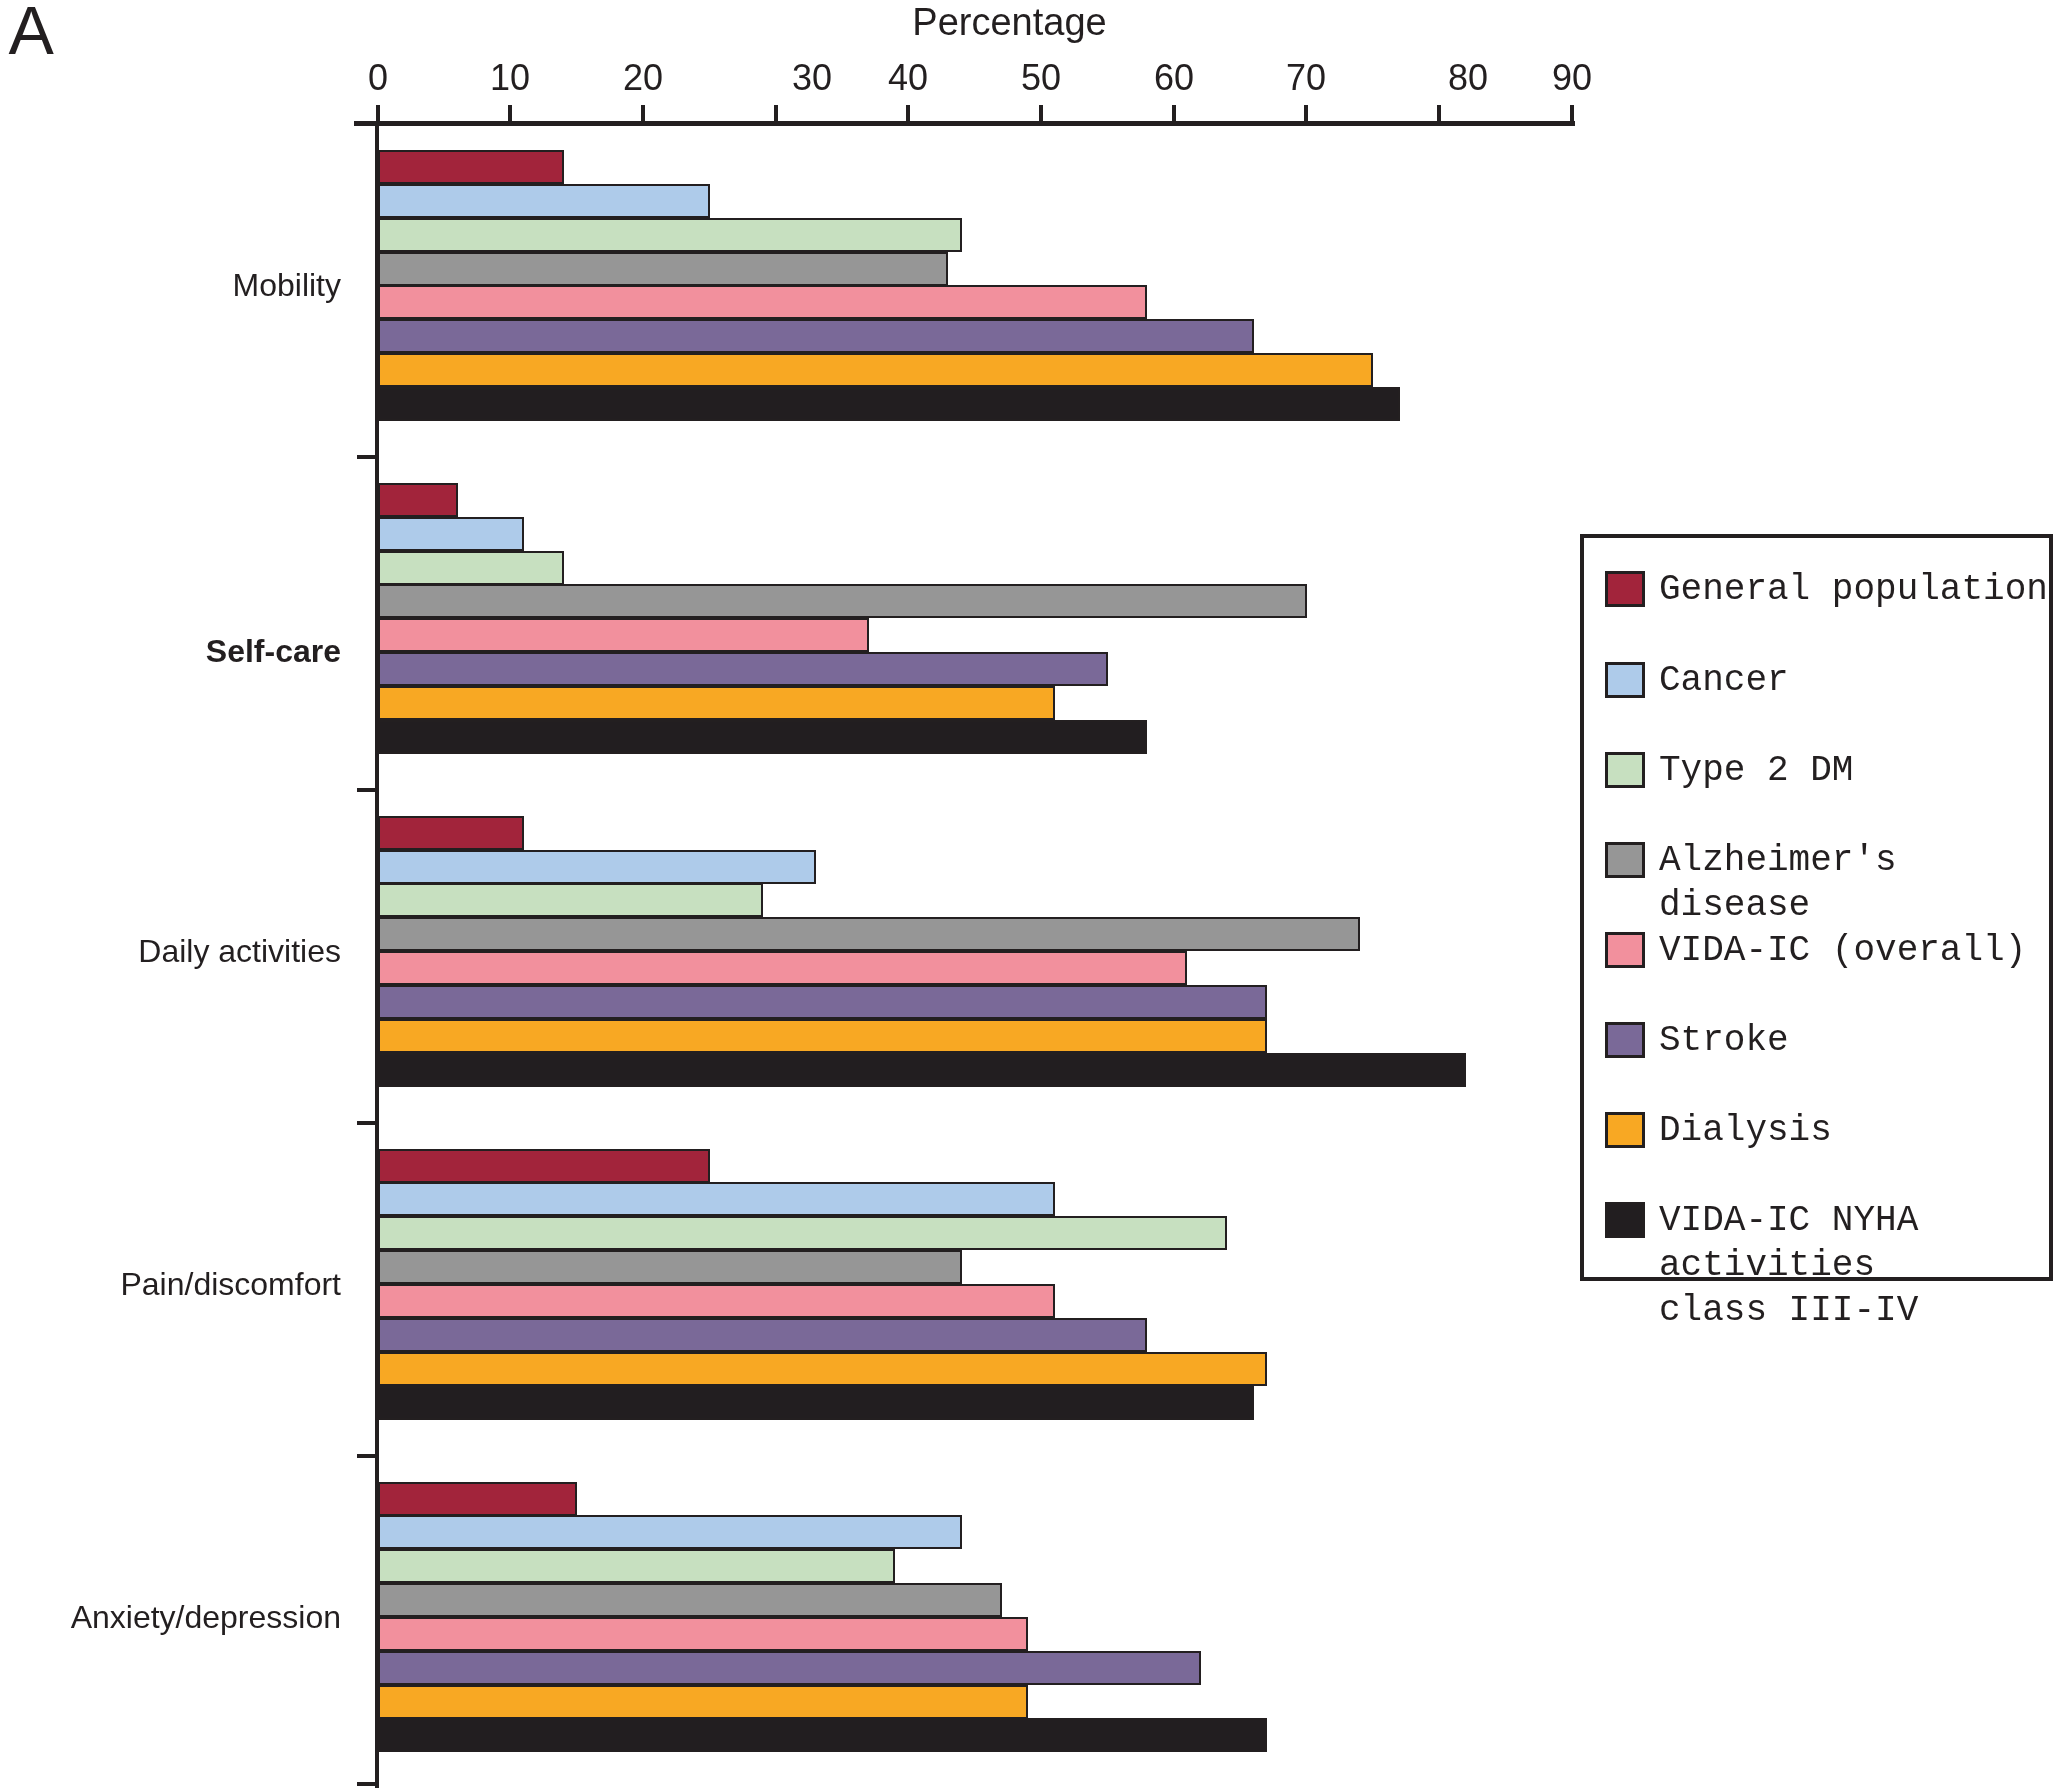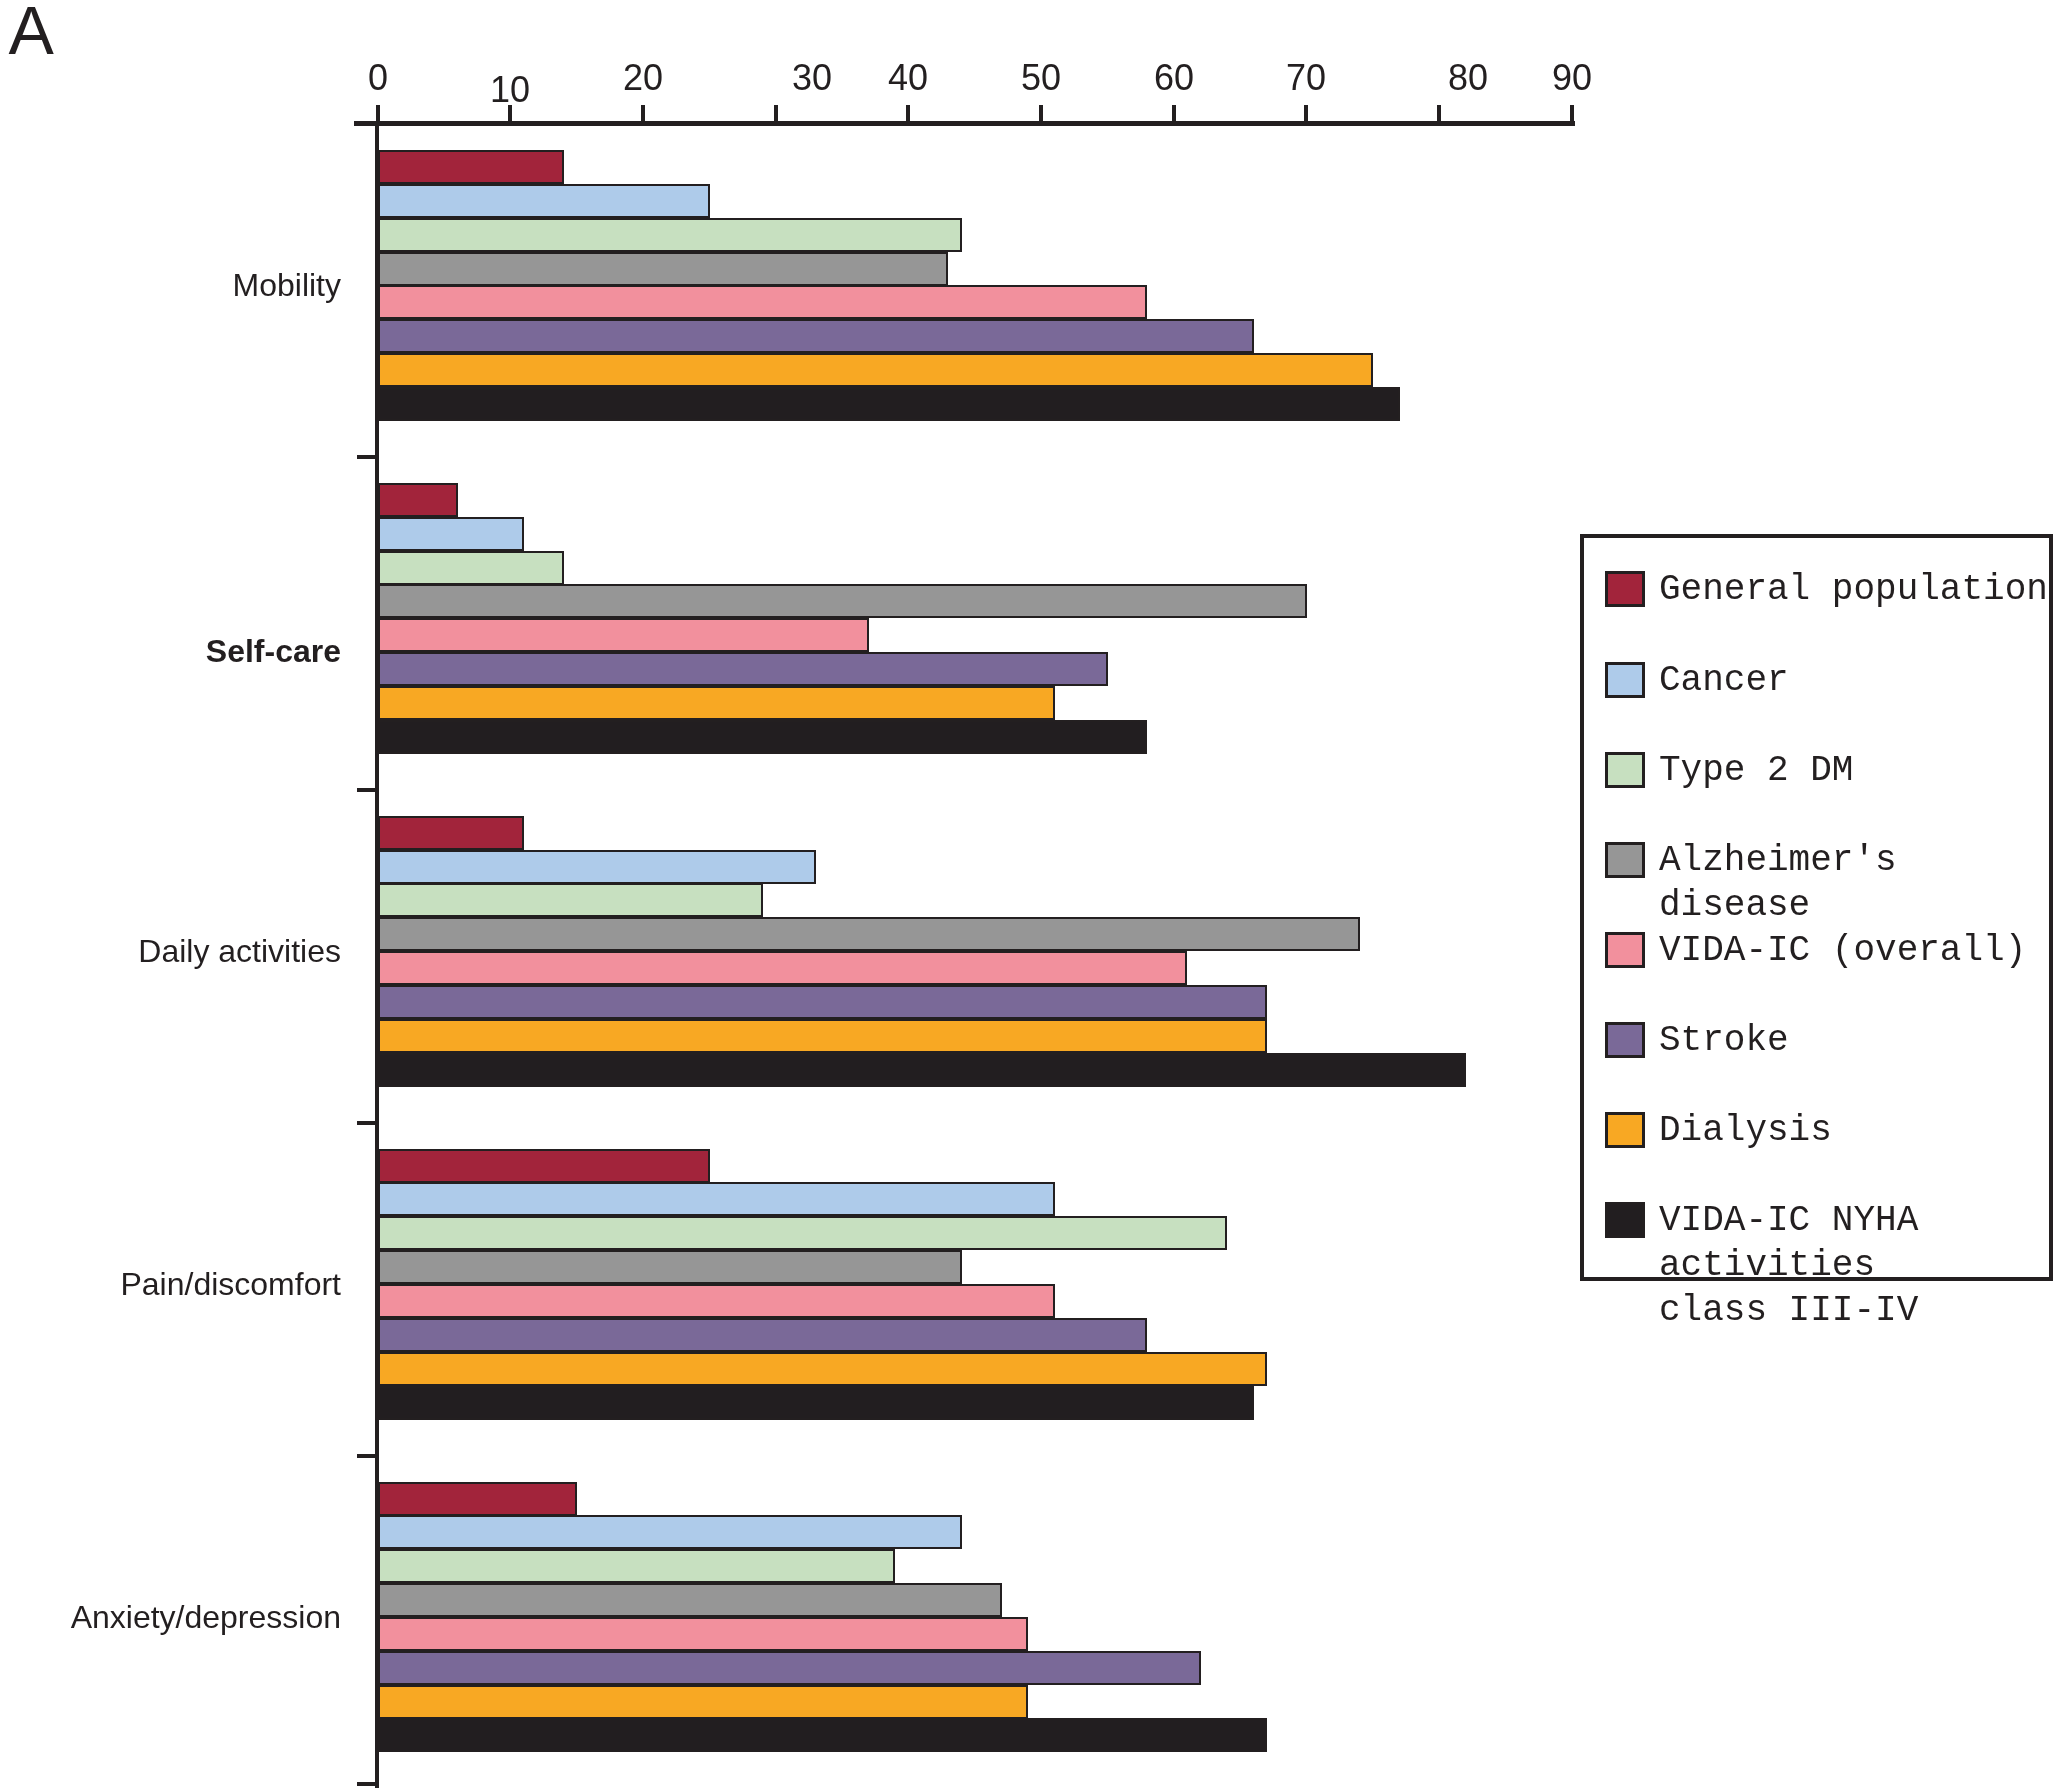--- a/index.html
+++ b/index.html
@@ -51,27 +51,28 @@
   .legend-label{
     position:absolute;left:75px;top:-4.2px;width:391px;
     font-size:36px;line-height:45px;white-space:pre-line;font-family:Liberation Mono, monospace;
   }
 </style>
 </head>
 <body>
 
 <div class="canvas">
   <div class="panel-letter">A</div>
+  <div class="axis-title">Percentage</div>
   <div class="x-axis-line"></div>
   <div class="y-axis-line"></div>
   <div id="ticks-layer">
       <div class="x-tick" style="left: 376px;"></div>
       <div class="x-tick-label" style="left: 378px;">0</div>
       <div class="x-tick" style="left: 508px;"></div>
-      <div class="x-tick-label" style="left: 510px; margin-top: 12px;">10</div>
+      <div class="x-tick-label" style="left: 510px;">10</div>
       <div class="x-tick" style="left: 641px;"></div>
       <div class="x-tick-label" style="left: 643px;">20</div>
       <div class="x-tick" style="left: 774px;"></div>
       <div class="x-tick-label" style="left: 812px;">30</div>
       <div class="x-tick" style="left: 906px;"></div>
       <div class="x-tick-label" style="left: 908px;">40</div>
       <div class="x-tick" style="left: 1039px;"></div>
       <div class="x-tick-label" style="left: 1041px;">50</div>
       <div class="x-tick" style="left: 1172px;"></div>
       <div class="x-tick-label" style="left: 1174px;">60</div>

